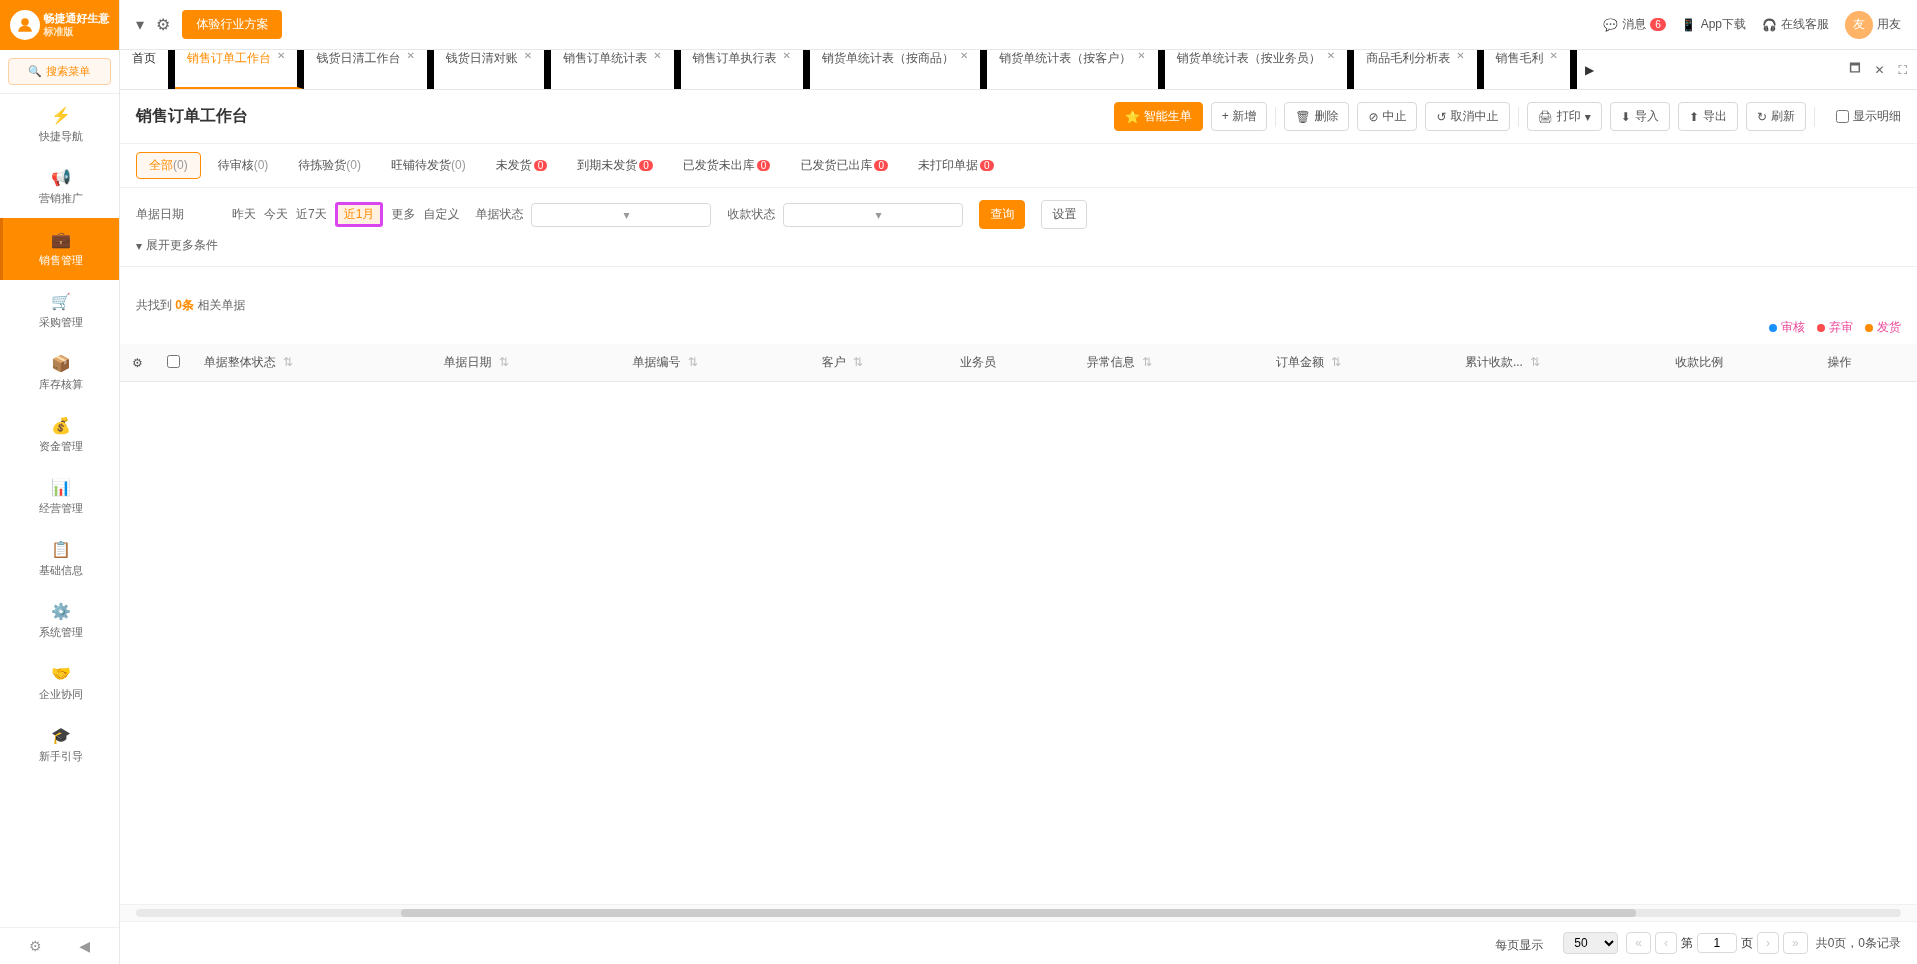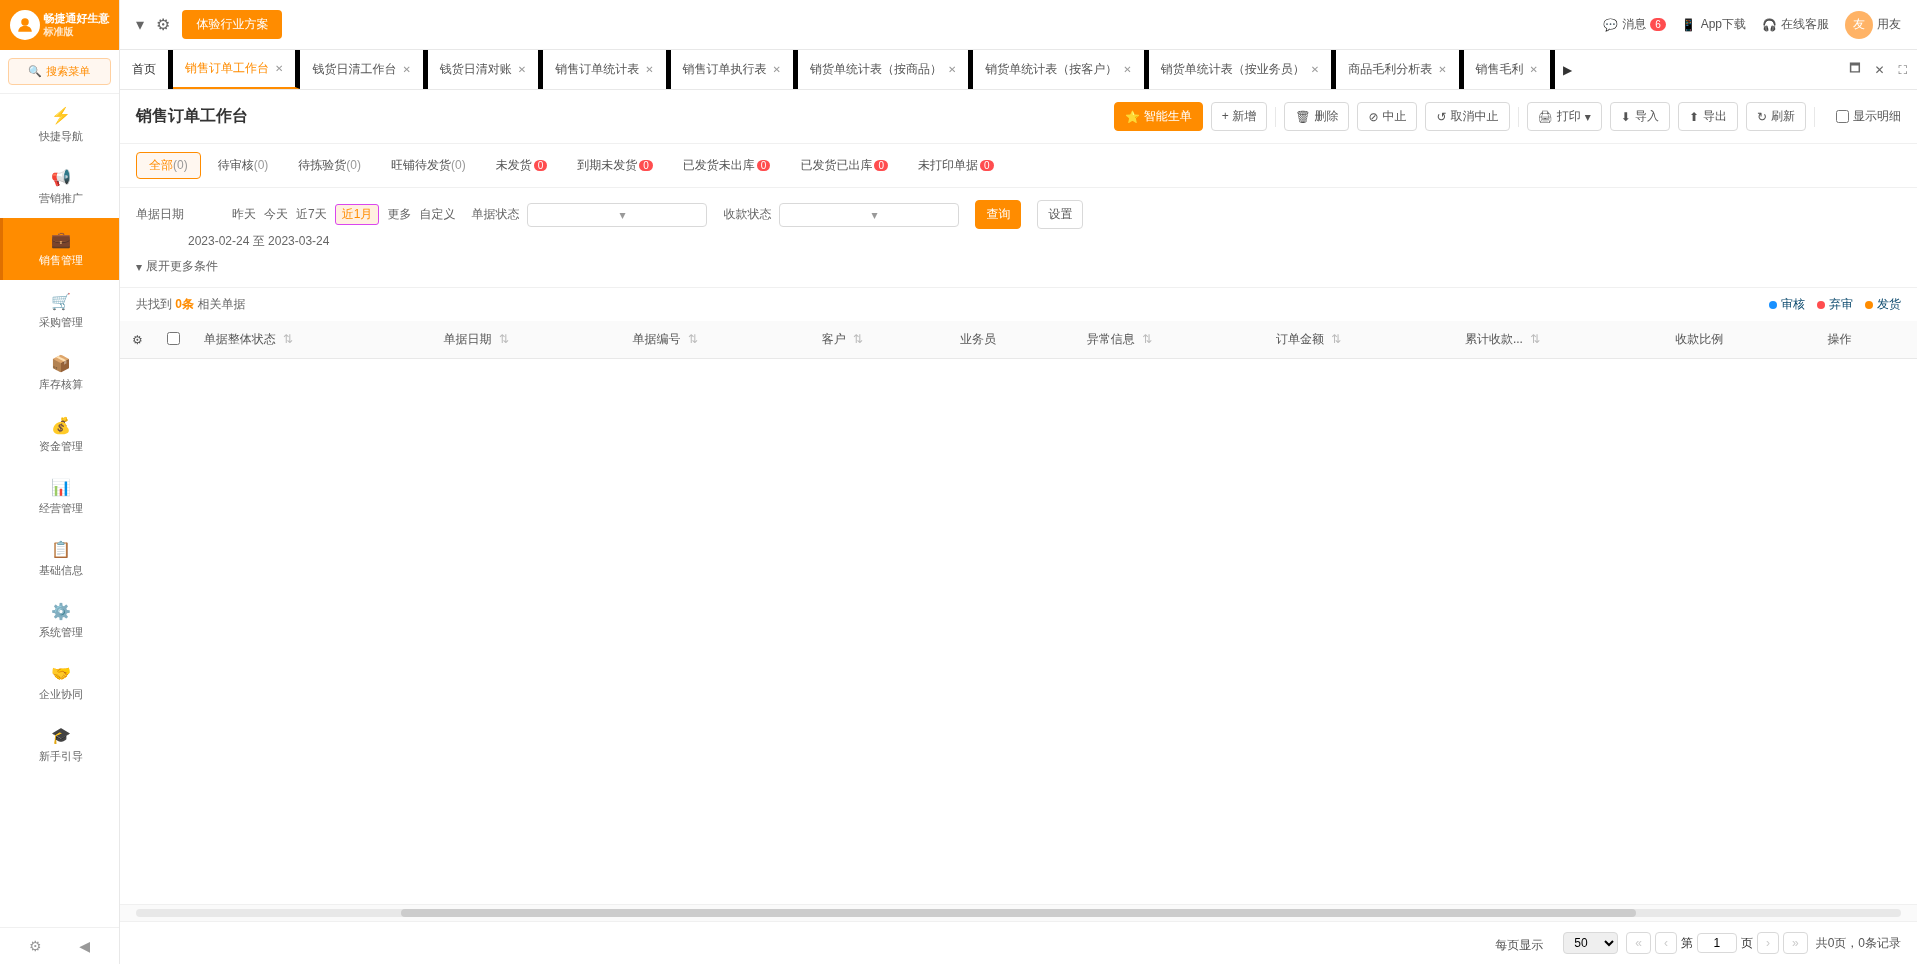--- a/index.html
+++ b/index.html
@@ -28,21 +28,21 @@
     .topbar-title { font-size: 13px; color: #333; flex: 1; }
     .topbar-icon-btn { color: #666; cursor: pointer; font-size: 16px; }
     .topbar-orange-btn { background: #ff8c00; color: white; border: none; padding: 6px 14px; border-radius: 4px; cursor: pointer; font-size: 12px; }
     .topbar-right { display: flex; align-items: center; gap: 16px; margin-left: auto; }
     .topbar-right-item { display: flex; align-items: center; gap: 4px; color: #555; font-size: 12px; cursor: pointer; }
     .badge { background: #ff4d4f; color: white; border-radius: 10px; padding: 1px 5px; font-size: 10px; }
     .user-avatar { width: 28px; height: 28px; background: #ffb366; border-radius: 50%; display: flex; align-items: center; justify-content: center; color: white; font-size: 12px; }
 
     
     .tabbar { height: 40px; background: white; border-bottom: 1px solid #e8e8e8; display: flex; align-items: stretch; overflow: hidden; }
-    .tab-item { display: flex; align-items: center; padding: 0 12px; font-size: 12px; color: #555; cursor: pointer; border-right: 5px solid #000000; white-space: nowrap; gap: 6px; flex-shrink: 0; }
+    .tab-item { display: flex; align-items: flex-start; padding: 0 12px; font-size: 12px; color: #555; cursor: pointer; border-right: 7px solid #000000; white-space: nowrap; gap: 6px; flex-shrink: 0; }
     .tab-item.active { background: #fff; color: #ff8c00; border-bottom: 2px solid #ff8c00; }
     .tab-item.home { color: #333; }
     .tab-close { color: #999; font-size: 10px; }
     .tab-more { display: flex; align-items: center; padding: 0 8px; cursor: pointer; }
     .tab-actions { display: flex; align-items: center; padding: 0 4px; gap: 2px; margin-left: auto; }
     .tab-actions span { padding: 4px 6px; cursor: pointer; color: #666; }
 
     
     .page-content { flex: 1; overflow: hidden; display: flex; flex-direction: column; padding: 0; background: #f0f2f5; }
     .work-area { flex: 1; background: white; margin: 0; display: flex; flex-direction: column; overflow: hidden; }
@@ -63,30 +63,30 @@
     .sub-tab .count-badge { background: #ff4d4f; color: white; border-radius: 10px; padding: 0 4px; font-size: 10px; margin-left: 2px; }
     .sub-tab .count-zero { color: #999; }
 
     
     .filter-area { padding: 12px 16px; border-bottom: 1px solid #f0f0f0; }
     .filter-row { display: flex; align-items: center; gap: 16px; flex-wrap: wrap; }
     .filter-item { display: flex; align-items: center; gap: 8px; }
     .filter-label { color: #666; font-size: 12px; white-space: nowrap; }
     .filter-date-options { display: flex; align-items: center; gap: 8px; padding-left: 40px; }
     .date-opt { color: #666; cursor: pointer; font-size: 12px; }
-    .date-opt.active { color: #ff8c00; background: #fff0e0; padding: 1px 6px; border-radius: 3px; border: 1px solid #d946ef; }
+    .date-opt.active { color: #ff8c00; background: #fff0e0; padding: 1px 6px; border-radius: 3px; border: 3px solid #d946ef; }
     .filter-date-range { color: #666; font-size: 12px; }
     .filter-select { display: flex; align-items: center; gap: 4px; border: 1px solid #d9d9d9; border-radius: 4px; padding: 4px 8px; min-width: 180px; cursor: pointer; background: white; }
     .filter-select span { flex: 1; color: #999; font-size: 12px; }
     .filter-expand { display: flex; align-items: center; gap: 4px; color: #666; cursor: pointer; font-size: 12px; margin-top: 8px; }
 
     
     .results-bar { display: flex; align-items: center; justify-content: space-between; padding: 8px 16px; }
     .results-actions { display: flex; align-items: center; gap: 12px; }
-    .result-action-btn { display: flex; align-items: center; gap: 4px; font-size: 12px; color: #0c4a6e; cursor: pointer; }
+    .result-action-btn { display: flex; align-items: center; gap: 4px; font-size: 12px; color: #ec4899; cursor: pointer; margin-top: 44px; }
     .result-action-btn .dot { width: 8px; height: 8px; border-radius: 50%; }
     .dot-blue { background: #1890ff; }
     .dot-red { background: #ff4d4f; }
     .dot-orange { background: #ff8c00; }
 
     
     .table-container { flex: 1; overflow: auto; }
     table { width: 100%; border-collapse: collapse; font-size: 12px; }
     thead tr { background: #fafafa; }
     th { padding: 10px 12px; text-align: left; color: #555; font-weight: normal; border-bottom: 1px solid #e8e8e8; white-space: nowrap; }
@@ -368,23 +368,20 @@
           <div class="filter-item">
             <span class="filter-label">收款状态</span>
             <div class="filter-select">
               <span></span>
               <span>▾</span>
             </div>
           </div>
           <button class="action-btn primary" style="background:#ff8c00;color:white;border-color:#ff8c00;">查询</button>
           <button class="action-btn">设置</button>
         </div>
-        <div class="filter-row" style="margin-top:4px;">
-          <span class="filter-date-range" style="margin-left:52px;color:#666;font-size:12px;">2023-02-24 至 2023-03-24</span>
-        </div>
         <div class="filter-expand">
           <span>▾</span>
           <span>展开更多条件</span>
         </div>
       </div>
 
       <div class="results-bar">
         <div style="font-size:12px;color:#666;">
           <span>共找到</span>
           <span class="highlight" style="color:#ff8c00;font-weight:bold;">0条</span>

